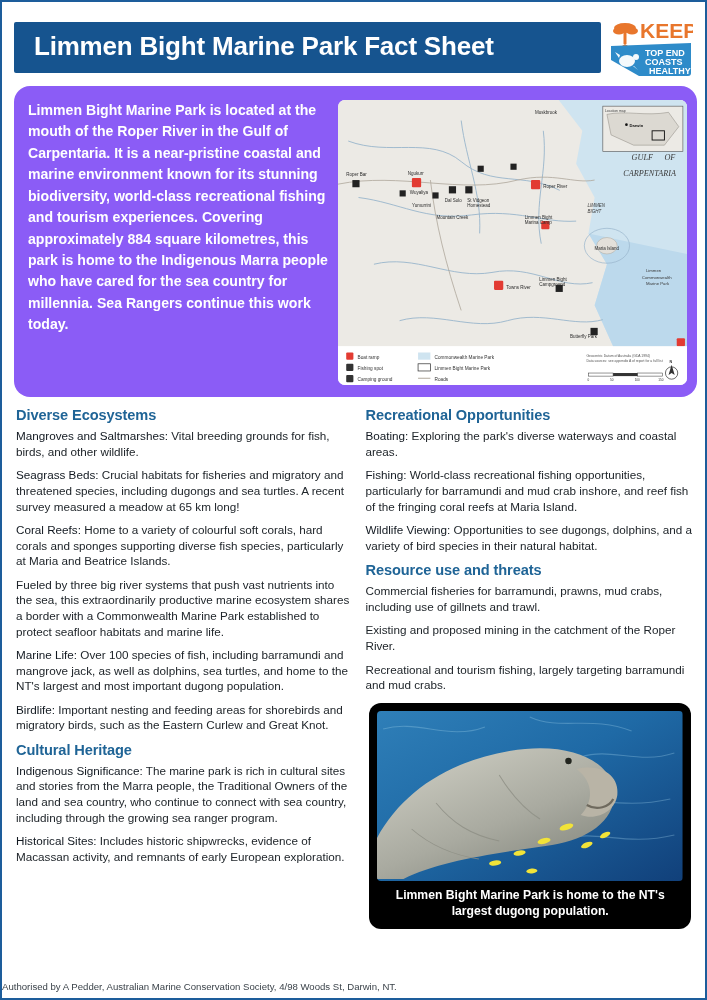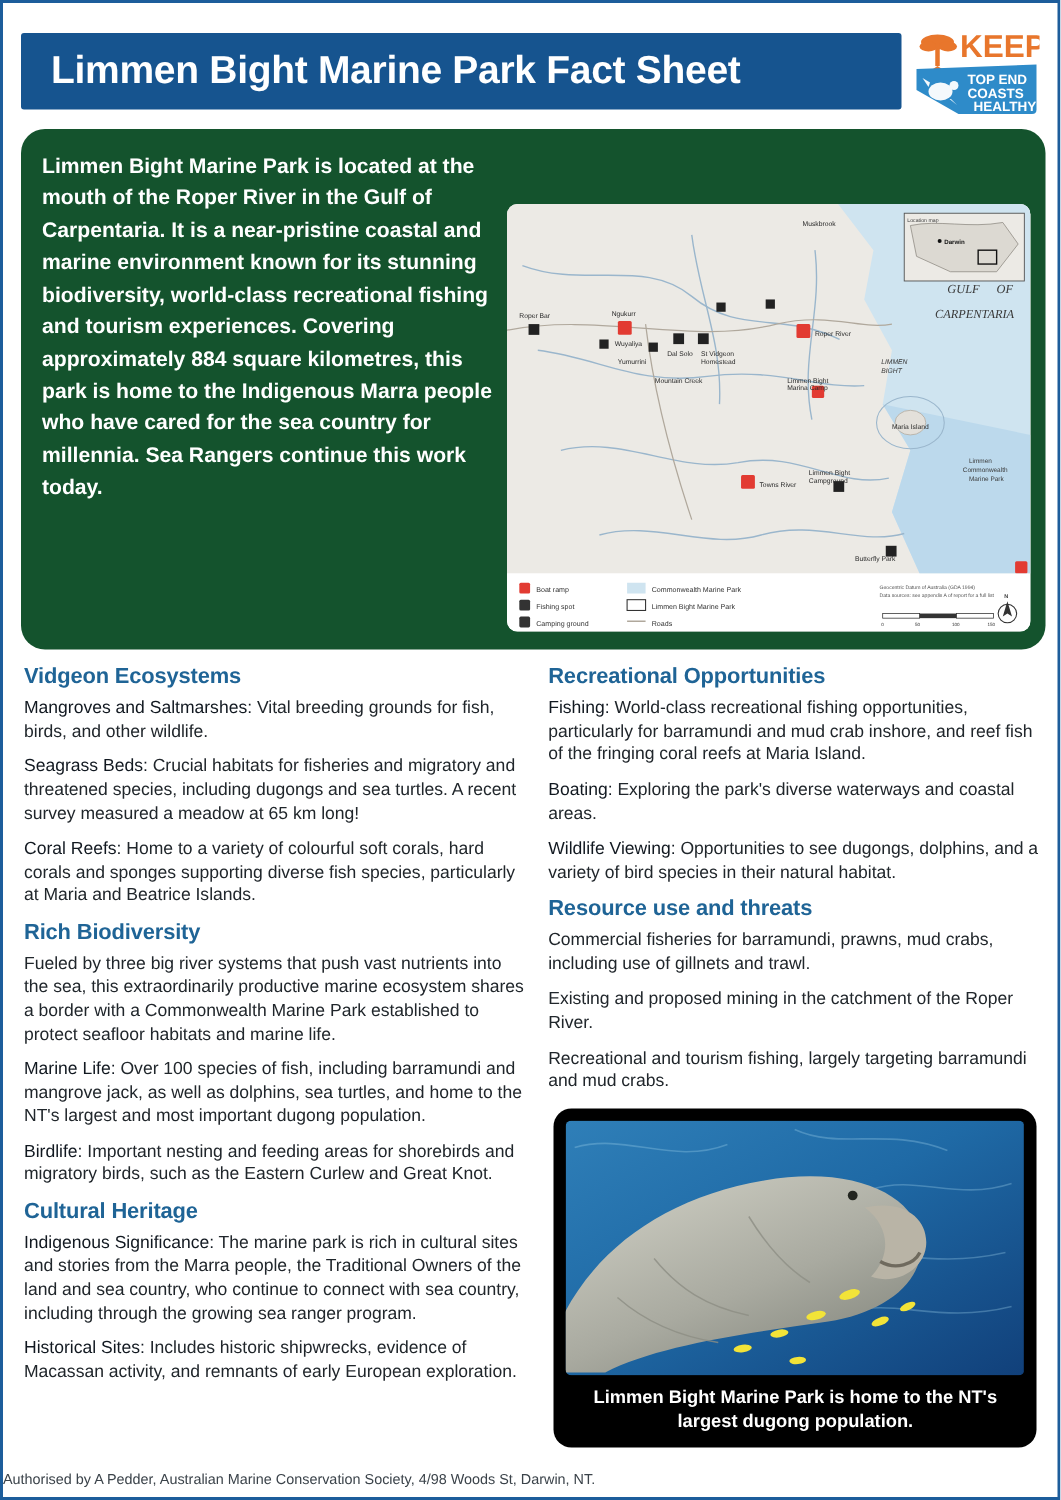--- a/index.html
+++ b/index.html
@@ -38,41 +38,40 @@
     width: 84px; height: 62px;
     position: relative;
     flex: 0 0 84px;
   }
   .logo svg { display: block; }
 
   
   .hero {
     position: relative;
     margin: 2px 8px 0 12px;
-    background: #14532d;
+    background: #8b5cf6;
     border-radius: 16px;
     display: flex;
     padding: 14px 10px 12px 14px;
     gap: 10px;
   }
   .hero-text {
     width: 300px;
     color: #ffffff;
     font-size: 14.1px;
     font-weight: bold;
     line-height: 1.52;
   }
   .map-wrap {
     flex: 1;
     background: #ffffff;
     border-radius: 7px;
     position: relative;
     overflow: hidden;
     min-height: 278px;
-    margin-top: 36px;
   }
 
   
   .map-svg { display: block; width: 100%; height: 100%; }
 
   
   .cols {
     display: flex;
     padding: 8px 10px 0 14px;
     gap: 12px;
@@ -299,32 +298,31 @@
           <text x="323" y="256" font-family="Liberation Sans, sans-serif" font-size="3.6" font-weight="bold" fill="#333">N</text>
         </g>
       </svg>
     </div>
   </div>
 
   <div class="cols">
 
     <div class="col left">
 
-      <h2 class="sec first">Vidgeon Ecosystems</h2>
+      <h2 class="sec first">Diverse Ecosystems</h2>
       <p class="body">
         <b>Mangroves and Saltmarshes:</b><span> Vital breeding grounds for fish, birds, and other wildlife.</span>
       </p>
       <p class="body">
         <b>Seagrass Beds:</b><span> Crucial habitats for fisheries and migratory and threatened species, including dugongs and sea turtles. A recent survey measured a meadow at 65 km long!</span>
       </p>
       <p class="body">
         <b>Coral Reefs:</b><span> Home to a variety of colourful soft corals, hard corals and sponges supporting diverse fish species, particularly at Maria and Beatrice Islands.</span>
       </p>
 
-      <h2 class="sec">Rich Biodiversity</h2>
       <p class="body">
         <b></b><span>Fueled by three big river systems that push vast nutrients into the sea, this extraordinarily productive marine ecosystem shares a border with a Commonwealth Marine Park established to protect seafloor habitats and marine life.</span>
       </p>
       <p class="body">
         <b>Marine Life:</b><span> Over 100 species of fish, including barramundi and mangrove jack, as well as dolphins, sea turtles, and home to the NT's largest and most important dugong population.</span>
       </p>
       <p class="body">
         <b>Birdlife:</b><span> Important nesting and feeding areas for shorebirds and migratory birds, such as the Eastern Curlew and Great Knot.</span>
       </p>
 
@@ -334,24 +332,24 @@
       </p>
       <p class="body">
         <b>Historical Sites:</b><span> Includes historic shipwrecks, evidence of Macassan activity, and remnants of early European exploration.</span>
       </p>
     </div>
 
     <div class="col right">
 
       <h2 class="sec first">Recreational Opportunities</h2>
       <p class="body">
+        <b>Boating:</b><span> Exploring the park's diverse waterways and coastal areas.</span>
+      </p>
+      <p class="body">
         <b>Fishing:</b><span> World-class recreational fishing opportunities, particularly for barramundi and mud crab inshore, and reef fish of the fringing coral reefs at Maria Island.</span>
-      </p>
-      <p class="body">
-        <b>Boating:</b><span> Exploring the park's diverse waterways and coastal areas.</span>
       </p>
       <p class="body">
         <b>Wildlife Viewing:</b><span> Opportunities to see dugongs, dolphins, and a variety of bird species in their natural habitat.</span>
       </p>
 
       <h2 class="sec">Resource use and threats</h2>
       <p class="body">
         <b></b><span>Commercial fisheries for barramundi, prawns, mud crabs, including use of gillnets and trawl.</span>
       </p>
       <p class="body">

